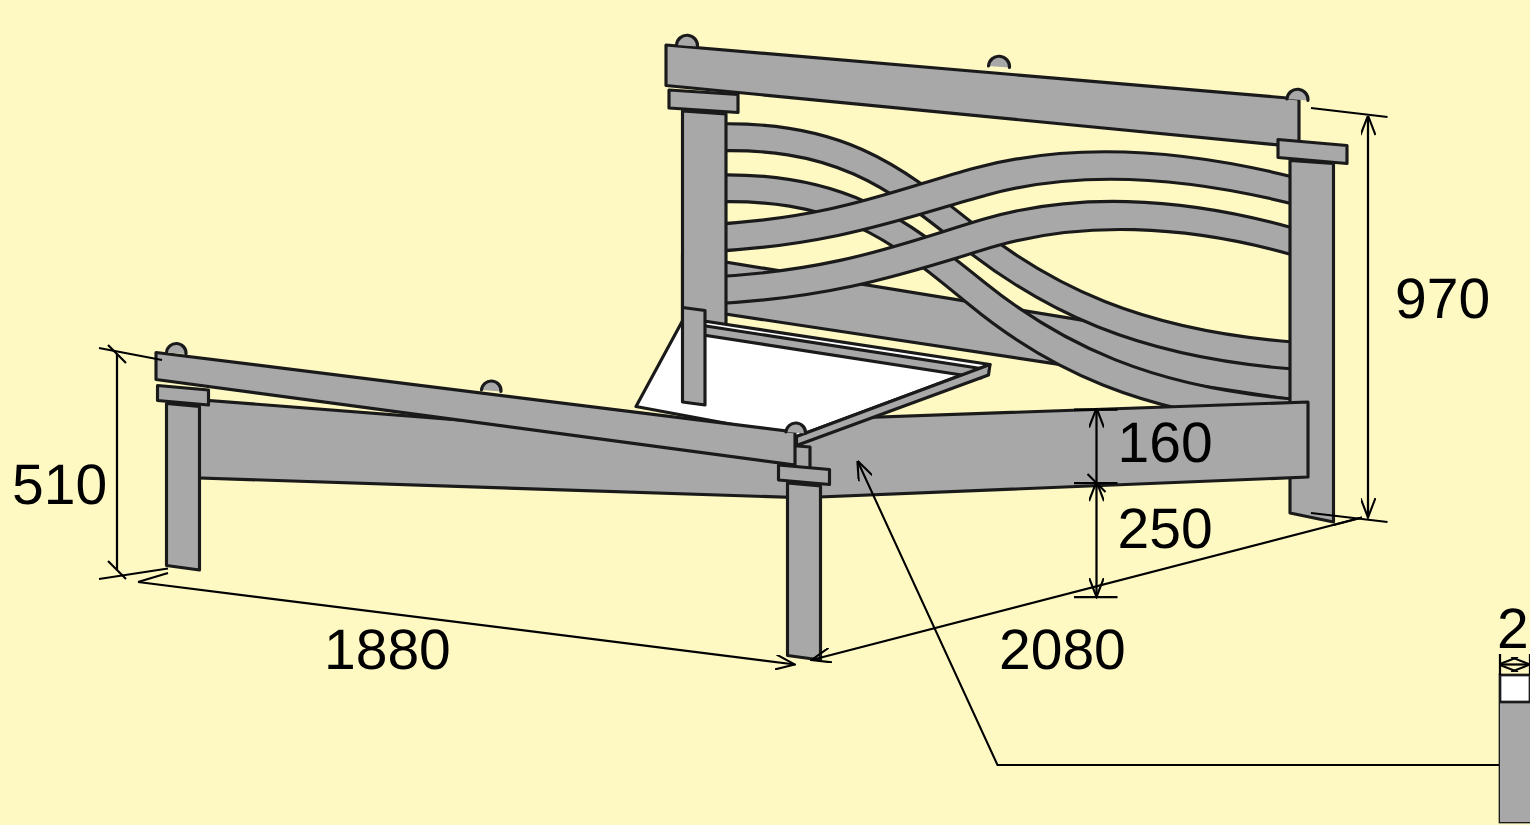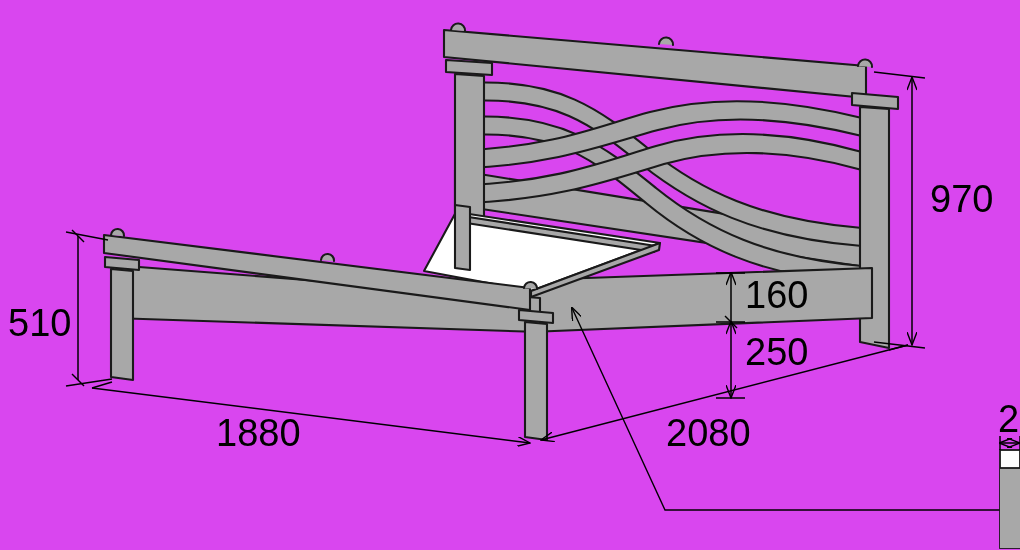--- a/index.html
+++ b/index.html
@@ -4,21 +4,21 @@
 <style>
   html, body {
     margin: 0;
     padding: 0;
     background: #ffffff;
   }
   #page {
     position: relative;
     width: 1020px;
     height: 550px;
-    background: #d946ef;
+    background: #fef9c3;
     overflow: hidden;
     font-family: "Liberation Sans", sans-serif;
   }
   #drawing {
     position: absolute;
     left: 0;
     top: 0;
     width: 1020px;
     height: 550px;
   }

